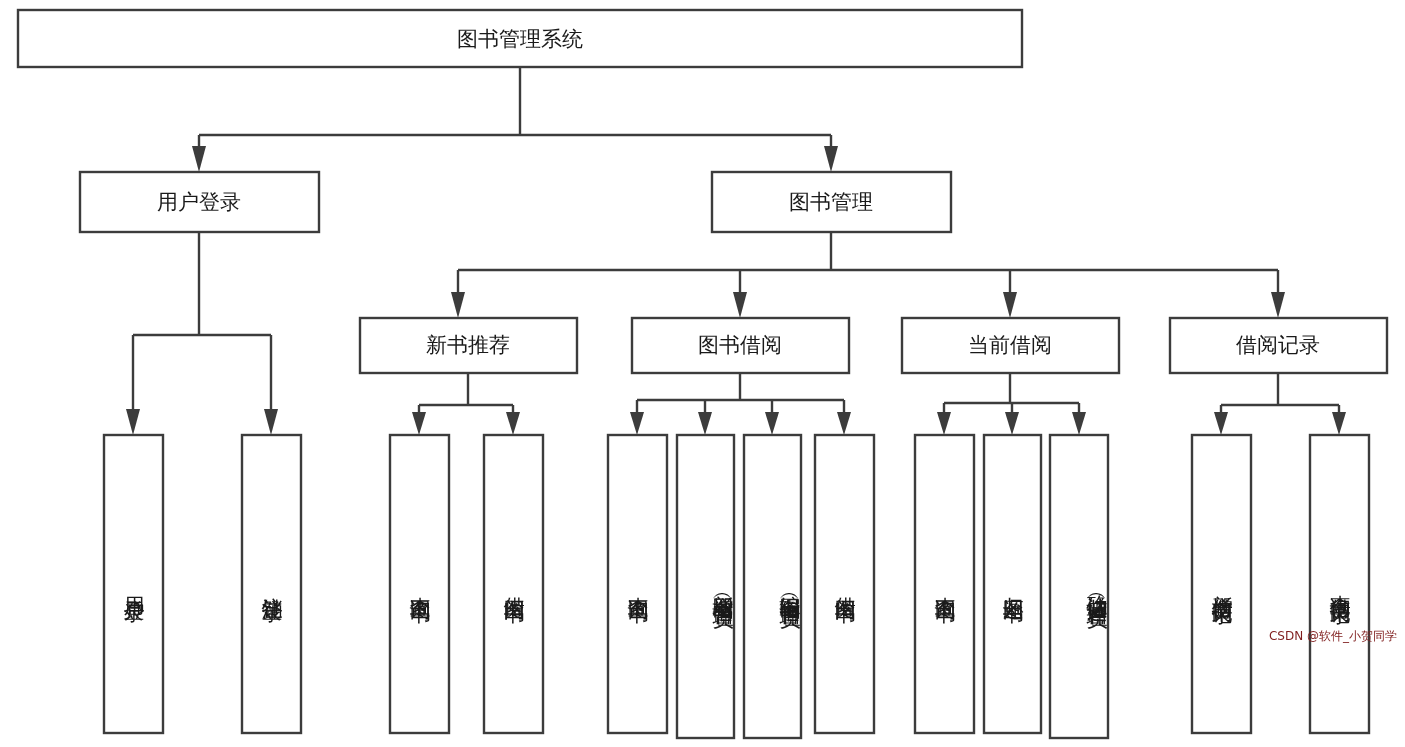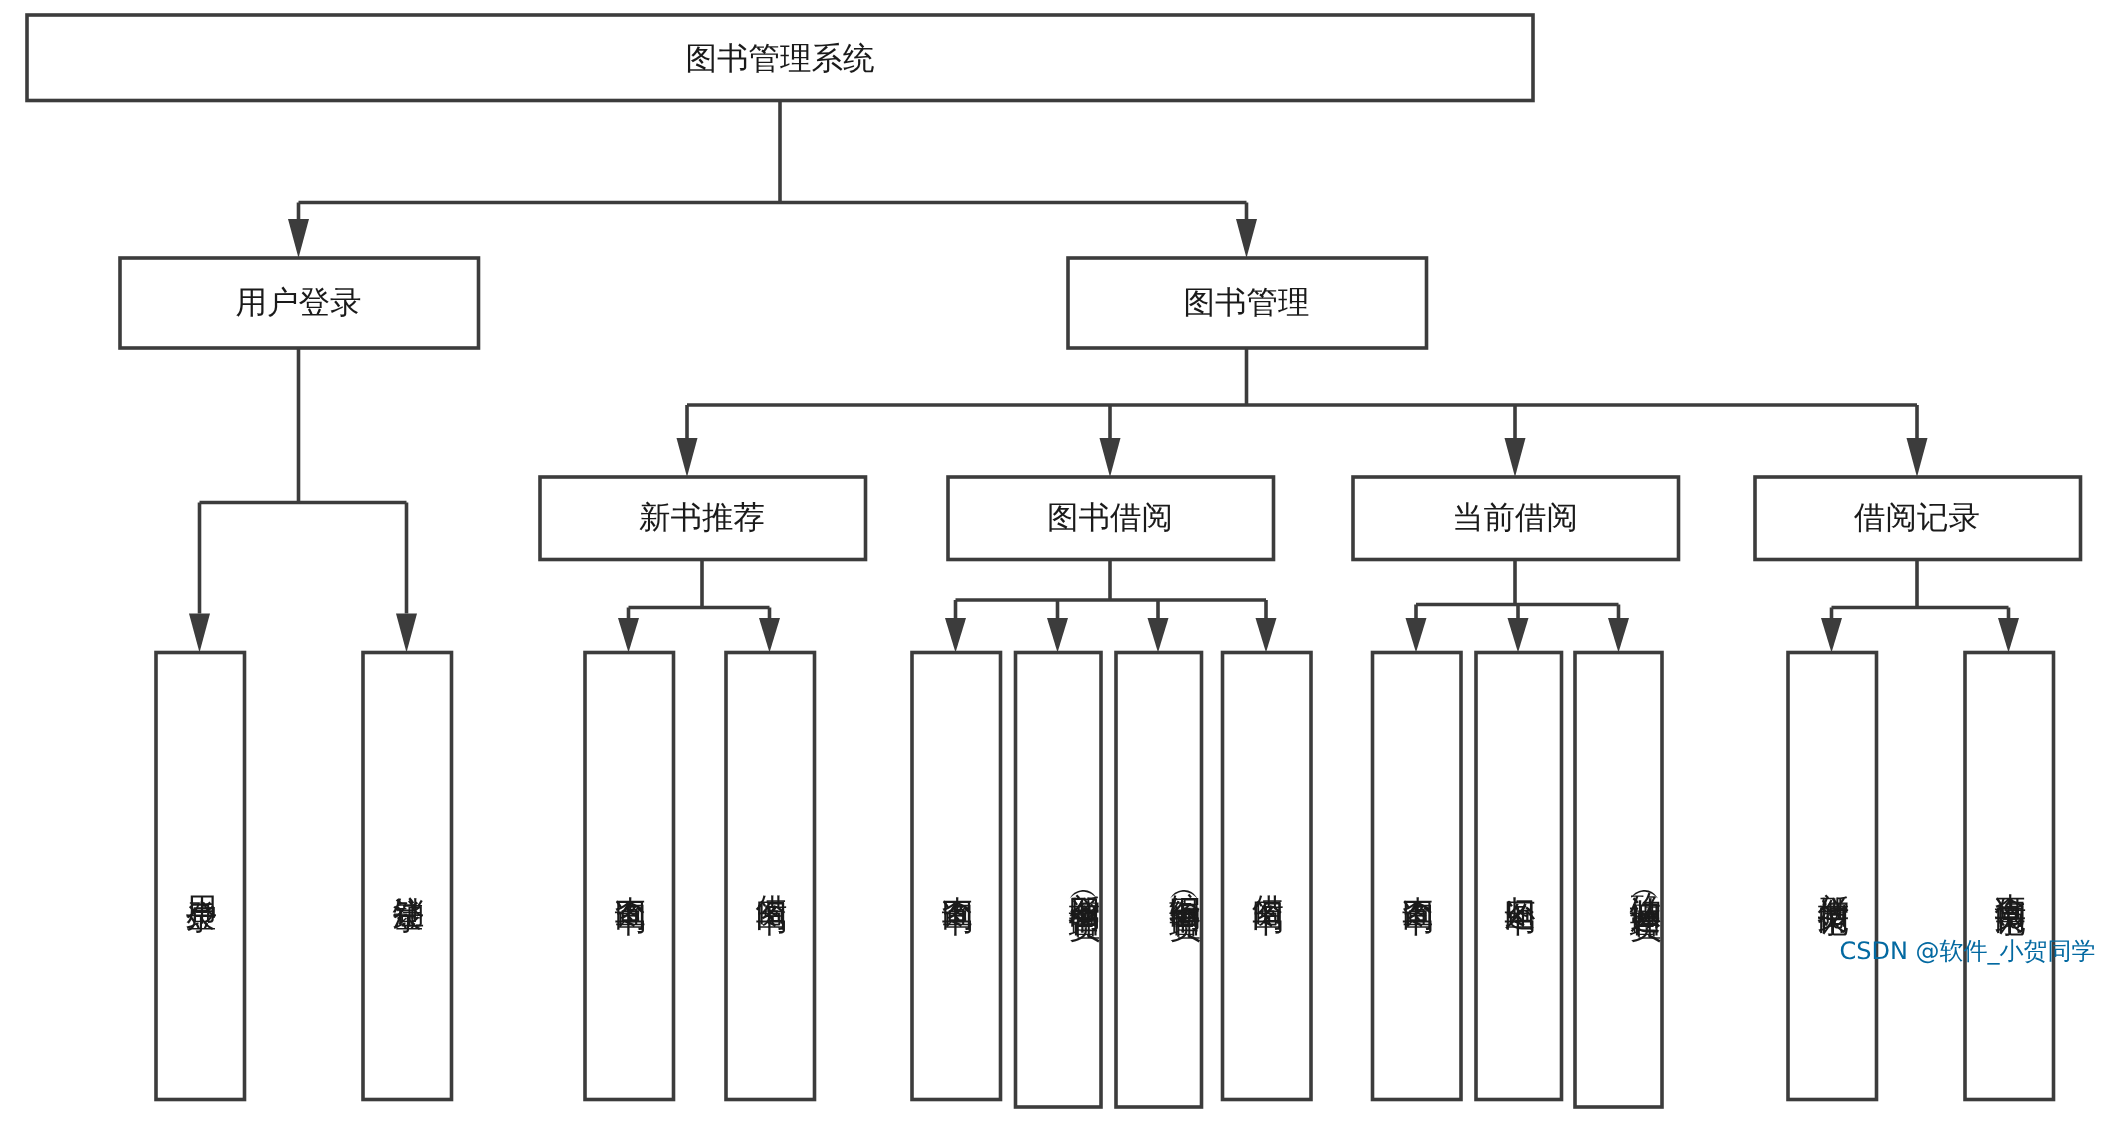--- a/index.html
+++ b/index.html
@@ -62,22 +62,22 @@
     white-space: nowrap;
     text-align: center;
     pointer-events: none;
     user-select: none;
   }
   .watermark {
     position: absolute;
     right: 8px;
     bottom: 6px;
     font-family: "DejaVu Sans", "Liberation Sans", sans-serif;
-    font-size: 16px;
-    color: #0369a1;
+    font-size: 12px;
+    color: #7f1d1d;
     white-space: nowrap;
     user-select: none;
   }
 </style>
 </head>
 <body>
 
 <div id="diagram-root">
 
   <svg id="tree-svg" viewBox="0 0 1405 747" xmlns="http://www.w3.org/2000/svg">

